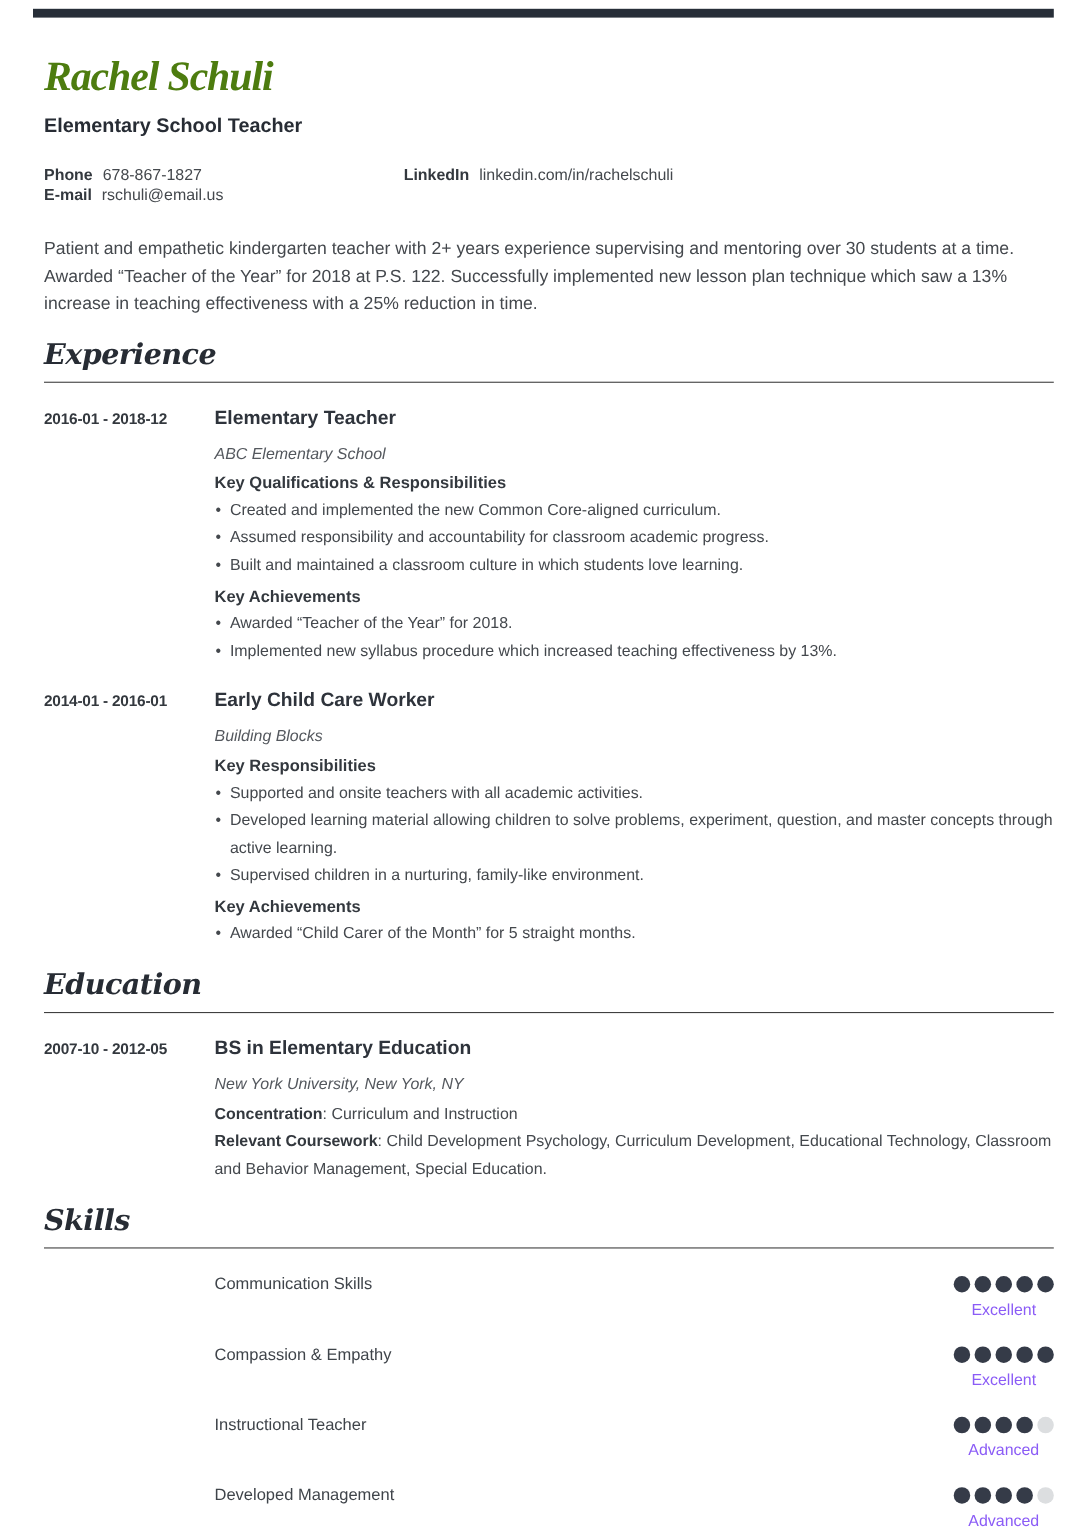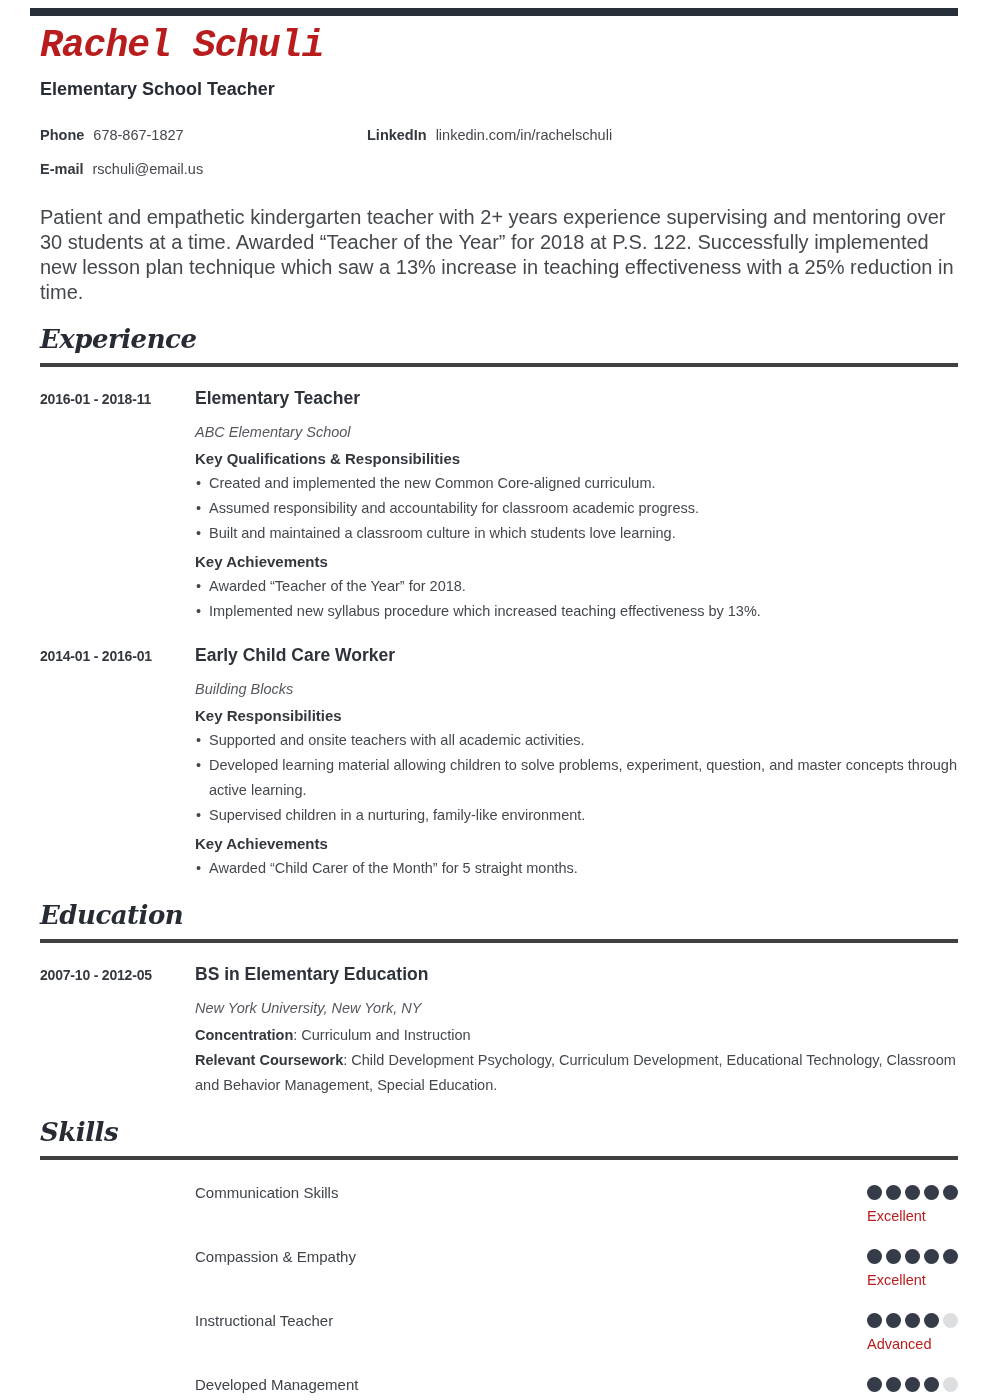--- a/index.html
+++ b/index.html
@@ -3,54 +3,54 @@
 <meta charset="utf-8">
 <style>
   * { margin:0; padding:0; box-sizing:border-box; }
   html,body { background:#ffffff; }
   body { font-family:"Liberation Sans", sans-serif; color:#44484d; }
   .page { position:relative; width:990px; min-height:1400px; margin:0 auto; background:#fff;
           padding:8px 32px 40px 40px; }
   .top-bar { position:absolute; top:8px; left:30px; right:32px; height:8px; background:#272e38; }
 
   
-  .name { margin-top:16px; font-family:Liberation Mono, monospace; font-style:italic; font-weight:bold;
-          font-size:38px; letter-spacing:-1px; color:#b91c1c; }
+  .name { margin-top:40px; font-family:Liberation Serif, serif; font-style:italic; font-weight:bold;
+          font-size:38px; letter-spacing:-1px; color:#4d7c0f; }
   .job-headline { margin-top:12px; font-size:18px; font-weight:bold; color:#272c34; }
-  .contacts { margin-top:26px; display:grid; grid-template-columns:327px 1fr; row-gap:16px; }
+  .contacts { margin-top:26px; display:grid; grid-template-columns:327px 1fr; }
   .contact-label { font-weight:bold; color:#33383e; margin-right:9px; font-size:14.5px; }
   .contact-value { color:#44484d; font-size:14.5px; }
-  .summary { margin-top:27px; font-size:20px; line-height:25px; color:#44484d; }
+  .summary { margin-top:27px; font-size:16px; line-height:25px; color:#44484d; }
 
   
   .section { margin-top:19px; }
   .section-head { font-family:"DejaVu Serif", serif; font-style:italic; font-weight:bold;
                   font-size:26px; letter-spacing:-0.5px; color:#272c34;
-                  padding-bottom:9px; border-bottom:4px solid #404040; }
+                  padding-bottom:9px; border-bottom:1px solid #404040; }
   .entry { display:grid; grid-template-columns:155px 1fr; margin-top:21px; }
   .dates { font-size:14px; font-weight:bold; color:#33383e; padding-top:3px; letter-spacing:-0.2px; }
   .entry-title { font-size:17.5px; font-weight:bold; color:#2e333b; }
   .org { margin-top:12px; font-style:italic; font-size:14.5px; color:#54585e; line-height:22px; }
   .subhead { font-size:15px; font-weight:bold; color:#33383e; line-height:25px; margin-top:3px; }
   ul.bullets { list-style:none; }
   ul.bullets li { position:relative; padding-left:14px; font-size:14.5px; line-height:25px; color:#44484d; }
   ul.bullets li::before { content:"\2022"; position:absolute; left:1px; color:#44484d; }
   .edu-line { font-size:14.5px; line-height:25px; color:#44484d; }
   .edu-line b { color:#33383e; }
 
   
   .skill-row { display:grid; grid-template-columns:155px 1fr; margin-top:24px; }
   .skill-row:first-of-type { margin-top:17px; }
   .skill-body { display:grid; grid-template-columns:1fr auto; row-gap:7px; align-items:center; }
   .skill-name { font-size:15px; color:#3f444a; }
   .dots { display:flex; gap:4px; }
   .dot { width:15px; height:15px; border-radius:50%; }
   .dot.on { background:#353b48; }
   .dot.off { background:#dcdee0; }
-  .skill-level { grid-column:2; text-align:left; font-size:14.5px; color:#b91c1c; }
+  .skill-level { grid-column:2; text-align:center; font-size:14.5px; color:#8b5cf6; }
 </style>
 </head>
 <body>
 
 <div class="page">
   <div class="top-bar"></div>
 
   <h1 class="name">Rachel Schuli</h1>
   <div class="job-headline">Elementary School Teacher</div>
 
@@ -66,21 +66,21 @@
     </div>
     <div></div>
   </div>
 
   <p class="summary">Patient and empathetic kindergarten teacher with 2+ years experience supervising and mentoring over 30 students at a time. Awarded “Teacher of the Year” for 2018 at P.S. 122. Successfully implemented new lesson plan technique which saw a 13% increase in teaching effectiveness with a 25% reduction in time.</p>
 
   <div class="section">
     <div class="section-head">Experience</div>
 
     <div class="entry">
-      <div class="dates">2016-01 - 2018-11</div>
+      <div class="dates">2016-01 - 2018-12</div>
       <div>
         <div class="entry-title">Elementary Teacher</div>
         <div class="org">ABC Elementary School</div>
         <div class="subhead">Key Qualifications &amp; Responsibilities</div>
         <ul class="bullets">
           <li>Created and implemented the new Common Core-aligned curriculum.</li>
           <li>Assumed responsibility and accountability for classroom academic progress.</li>
           <li>Built and maintained a classroom culture in which students love learning.</li>
         </ul>
         <div class="subhead">Key Achievements</div>

